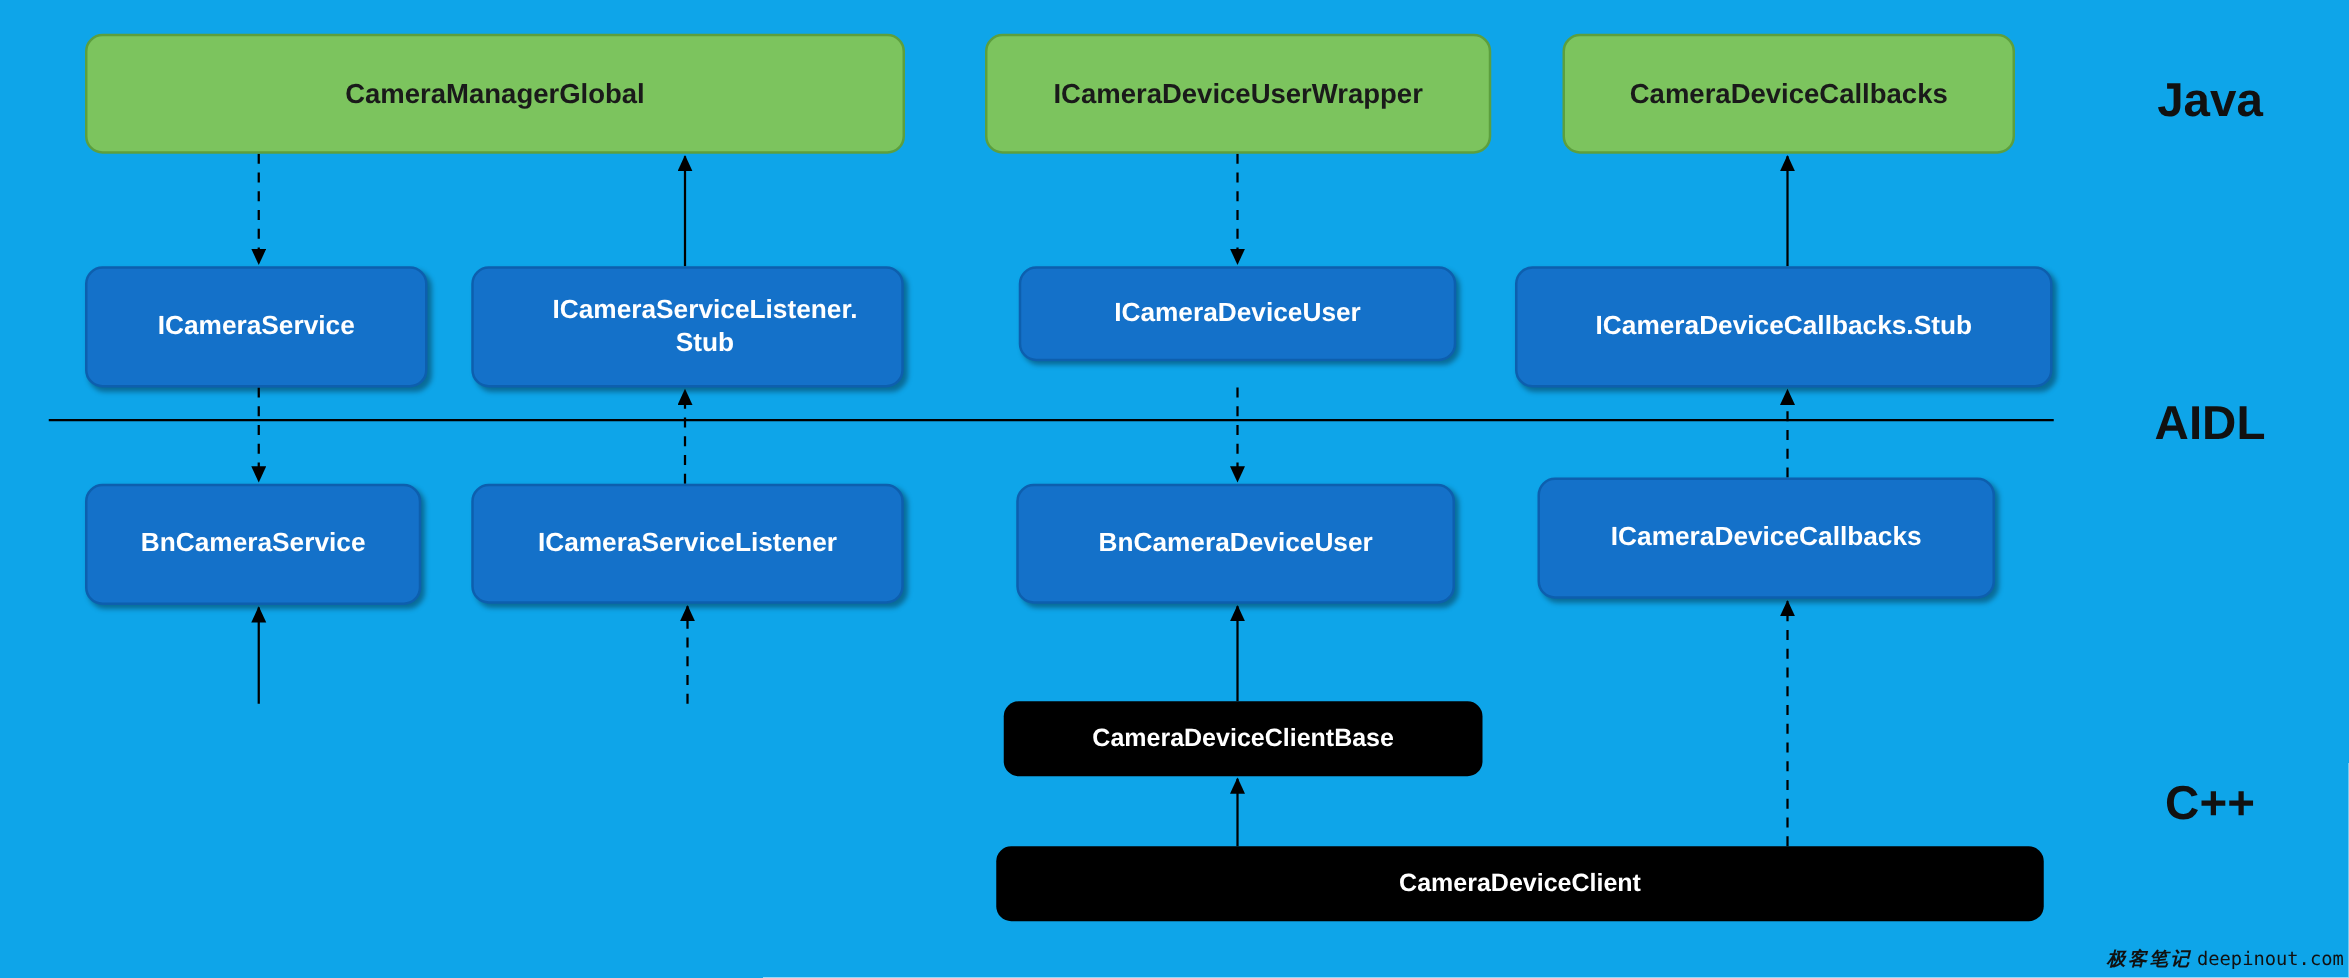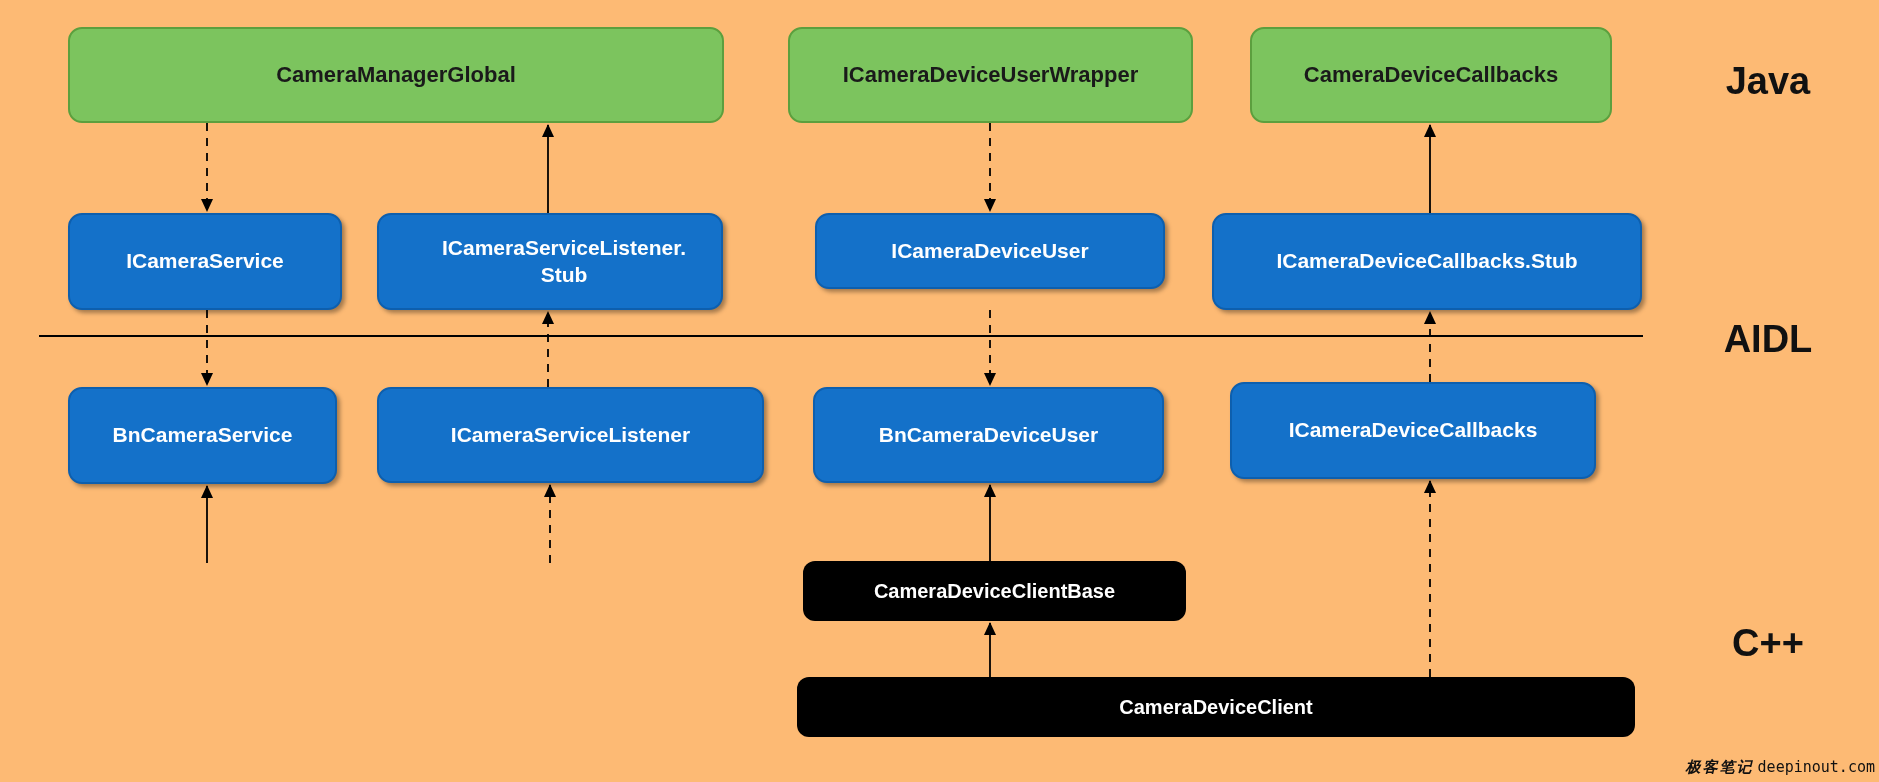--- a/index.html
+++ b/index.html
@@ -1,19 +1,19 @@
 <!DOCTYPE html>
 <html><head>
 <meta charset="utf-8">
 <style>
   html,body{margin:0;padding:0;background:#ffffff;}
   #stage{
     position:relative;
     width:1879px;height:782px;
-    background:#fdba74;
+    background:#0ea5e9;
     font-family:"Liberation Sans", sans-serif;
     overflow:hidden;
   }
   .node{
     position:absolute;
     display:flex;align-items:center;justify-content:center;
     text-align:center;
     box-sizing:border-box;
     font-weight:bold;
     border-radius:14px;
@@ -113,21 +113,21 @@
       <span>Stub</span>
     </span>
   </div>
 
   <div class="node blue" style="left:815px;top:213px;width:350px;height:76px;">ICameraDeviceUser</div>
 
   <div class="node blue" style="left:1212px;top:213px;width:430px;height:97px;">ICameraDeviceCallbacks.Stub</div>
 
   <div class="node blue" style="left:68px;top:387px;width:269px;height:97px;">BnCameraService</div>
 
-  <div class="node blue" style="left:377px;top:387px;width:387px;height:96px;">ICameraServiceListener</div>
+  <div class="node blue" style="left:377px;top:387px;width:346px;height:96px;">ICameraServiceListener</div>
 
   <div class="node blue" style="left:813px;top:387px;width:351px;height:96px;">BnCameraDeviceUser</div>
 
   <div class="node blue" style="left:1230px;top:382px;width:366px;height:97px;">ICameraDeviceCallbacks</div>
 
 
   <div class="node black" style="left:803px;top:561px;width:383px;height:60px;">CameraDeviceClientBase</div>
 
   <div class="node black" style="left:797px;top:677px;width:838px;height:60px;">CameraDeviceClient</div>
 

